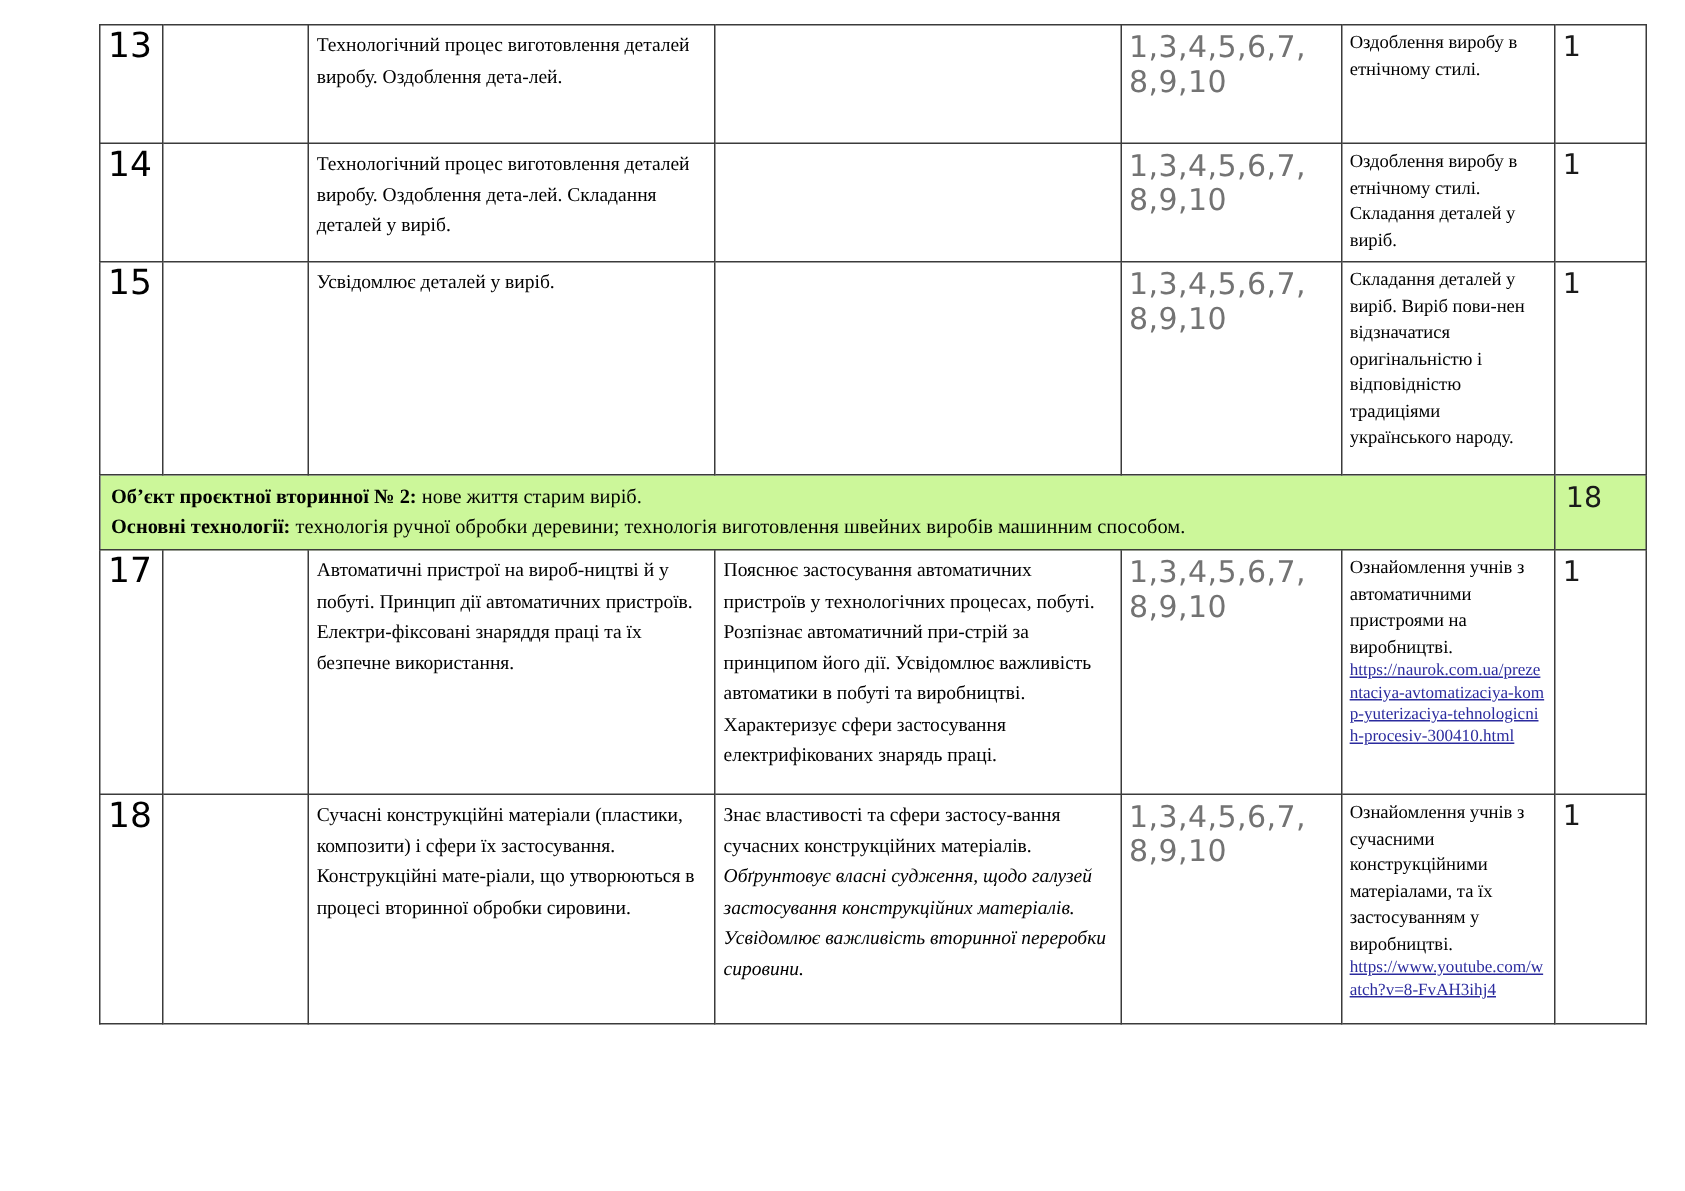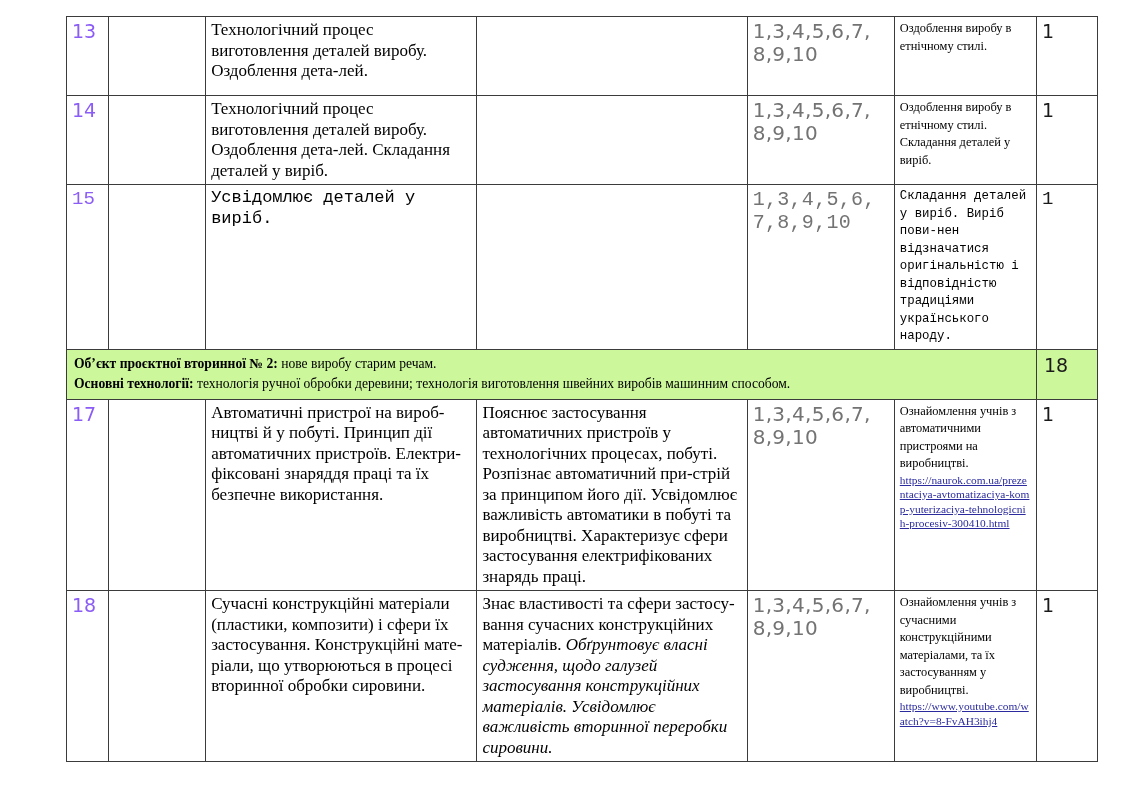--- a/index.html
+++ b/index.html
@@ -46,28 +46,28 @@
   col.c-date   { width: 97px;  }
   col.c-topic  { width: 271px; }
   col.c-desc   { width: 270px; }
   col.c-comp   { width: 147px; }
   col.c-note   { width: 142px; }
   col.c-hours  { width: 61px;  }
 
   
   .num {
     font-family: "DejaVu Sans", "Liberation Sans", sans-serif;
-    font-size: 19px;
+    font-size: 23px;
     line-height: 22px;
     padding-top: 4px;
     padding-left: 8px;
-    color: #8b5cf6;
+    color: #000000;
   }
   .topic, .desc {
-    font-size: 17px;
+    font-size: 13px;
     line-height: 20.5px;
   }
   .desc .ital {
     font-style: italic;
     margin-top: 32px;
   }
   .comp {
     font-family: "DejaVu Sans", "Liberation Sans", sans-serif;
     font-size: 20px;
     line-height: 23px;
@@ -121,21 +121,21 @@
   .banner-label {
     font-weight: bold;
   }
   .banner-line {
     white-space: nowrap;
   }
 
   
   tr.r13 td { height: 72px; }
   tr.r14 td { height: 72px; }
-  tr.r15 td { height: 135px; font-family: Liberation Mono, monospace; }
+  tr.r15 td { height: 135px; }
   tr.r16 td { height: 66px; }
   tr.r17 td { height: 156px; }
   tr.r18 td { height: 146px; }
 </style>
 </head>
 <body>
 
 <div class="page">
 
   <table class="plan">
@@ -177,21 +177,21 @@
         <td class="desc"></td>
         <td class="comp">1,3,4,5,6,7,8,9,10</td>
         <td class="note">Складання деталей у виріб. Виріб пови-нен відзначатися оригінальністю і відповідністю традиціями українського народу.</td>
         <td class="hours">1</td>
       </tr>
 
 
       <tr class="banner">
         <td class="banner-text" colspan="6">
           <div class="banner-line">
-            <span class="banner-label">Об’єкт проєктної вторинної № 2:</span><span> нове виробу старим речам.</span>
+            <span class="banner-label">Об’єкт проєктної вторинної № 2:</span><span> нове життя старим виріб.</span>
           </div>
           <div class="banner-line">
             <span class="banner-label">Основні технології:</span><span> технологія ручної обробки деревини; технологія виготовлення швейних виробів машинним  способом.</span>
           </div>
         </td>
         <td class="banner-hours">18</td>
       </tr>
 
       <tr class="r17">
         <td class="num">17</td>

